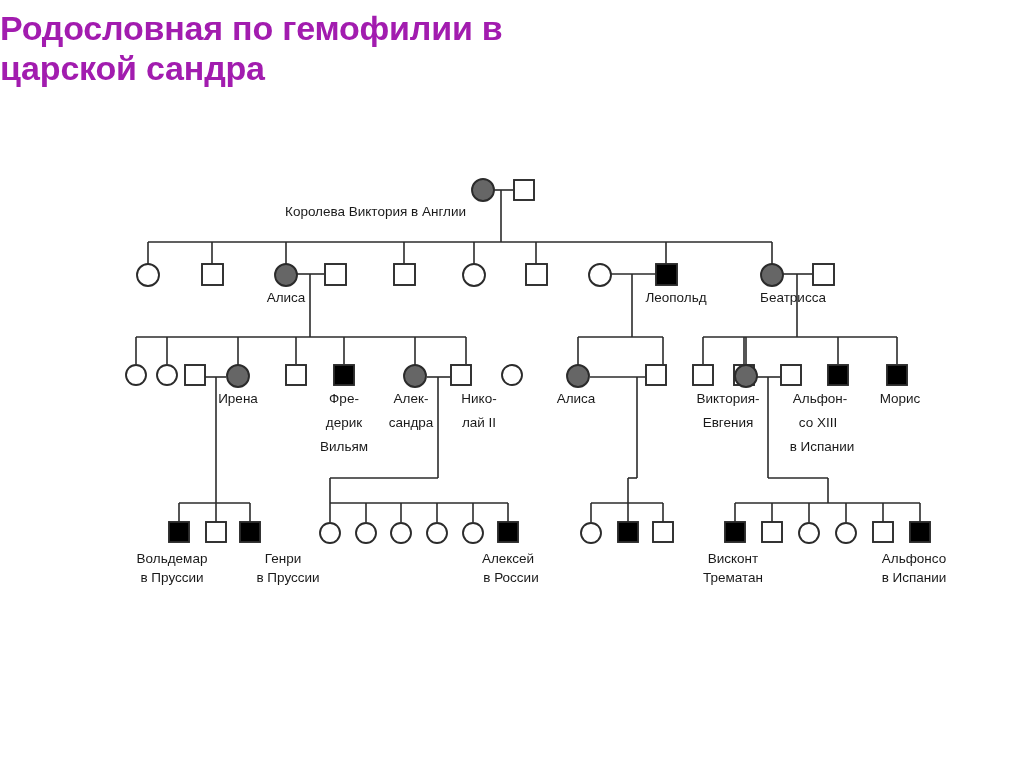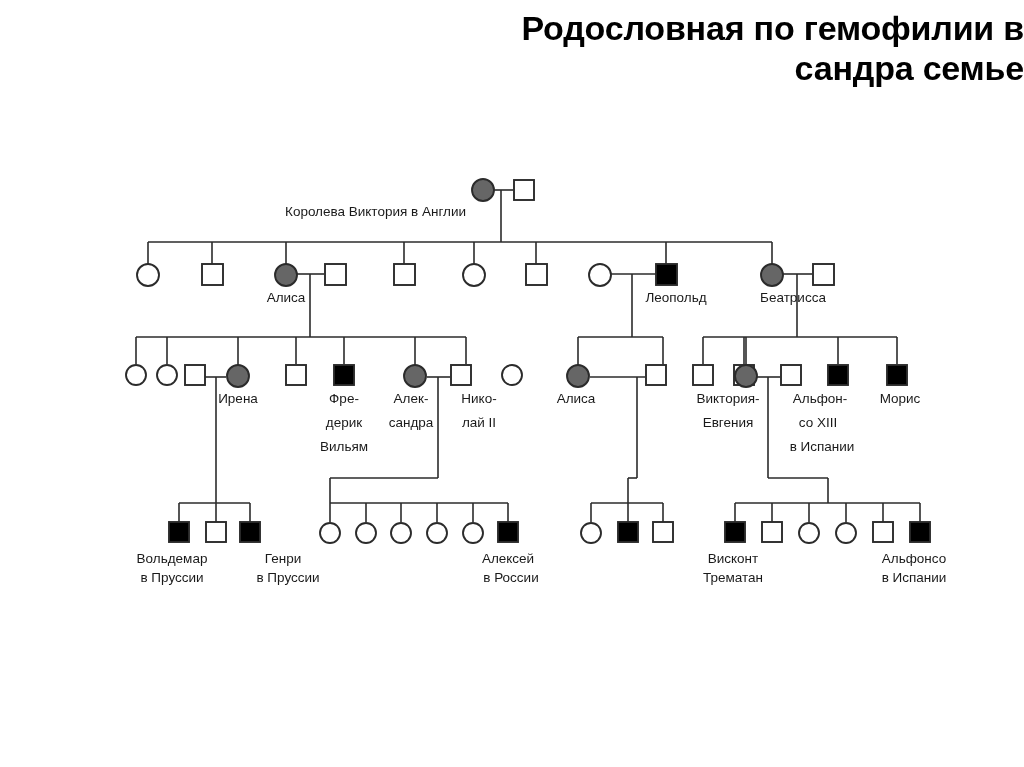--- a/index.html
+++ b/index.html
@@ -13,26 +13,26 @@
     font-family: "Liberation Sans", sans-serif;
     color: #000000;
     overflow: hidden;
     position: relative;
   }
   #title {
     position: absolute;
     left: 0;
     top: 8px;
     width: 1024px;
-    text-align: right;
+    text-align: left;
     font-size: 34px;
     font-weight: bold;
     line-height: 1.18;
     letter-spacing: -0.2px;
-    color: #000000;
+    color: #a21caf;
   }
   #title .line2 { display: block; }
   #pedigree {
     position: absolute;
     left: 0;
     top: 0;
   }
   .ped-label {
     font-family: "Liberation Sans", sans-serif;
     font-size: 13.5px;
@@ -42,21 +42,21 @@
   .sym { stroke: #2b2b2b; stroke-width: 1.9; }
   .sym.empty { fill: #ffffff; }
   .sym.carrier { fill: #666666; }
   .sym.affected { fill: #000000; }
 </style>
 </head>
 <body>
 
 <div id="title">
   <span>Родословная по гемофилии в</span>
-  <span class="line2">сандра семье</span>
+  <span class="line2">царской сандра</span>
 </div>
 
 <svg id="pedigree" width="1024" height="767" viewBox="0 0 1024 767">
 
   <g>
 
     <line class="node-line" x1="493" y1="190" x2="513" y2="190"></line>
 
     <line class="node-line" x1="501" y1="190" x2="501" y2="242"></line>
 

